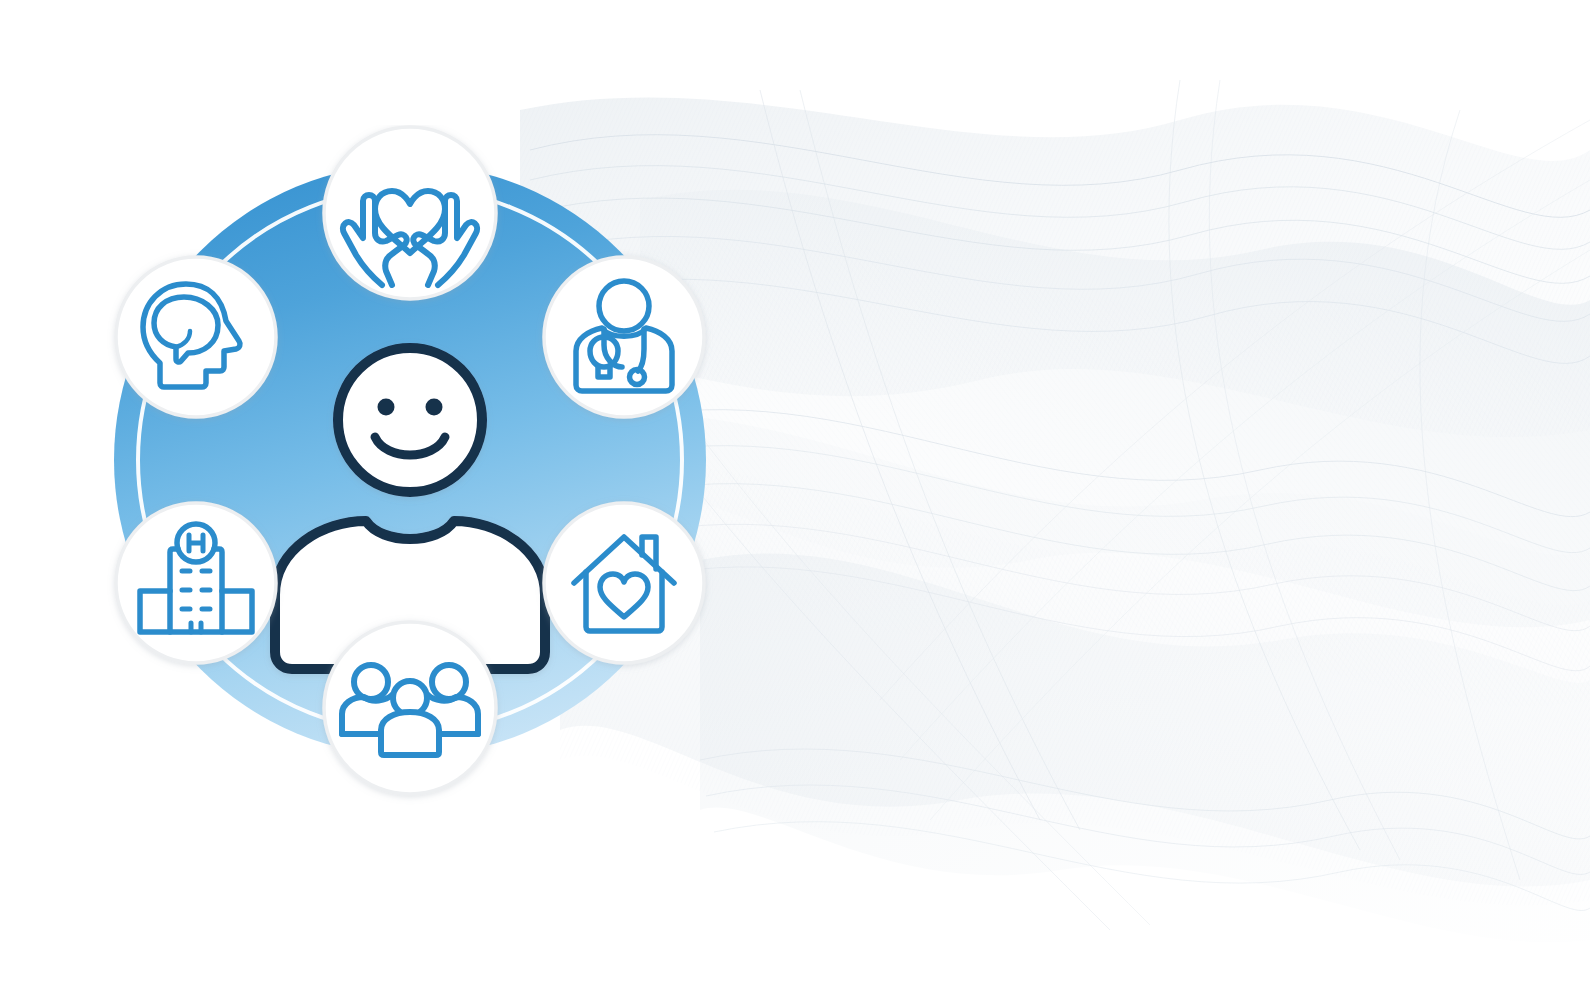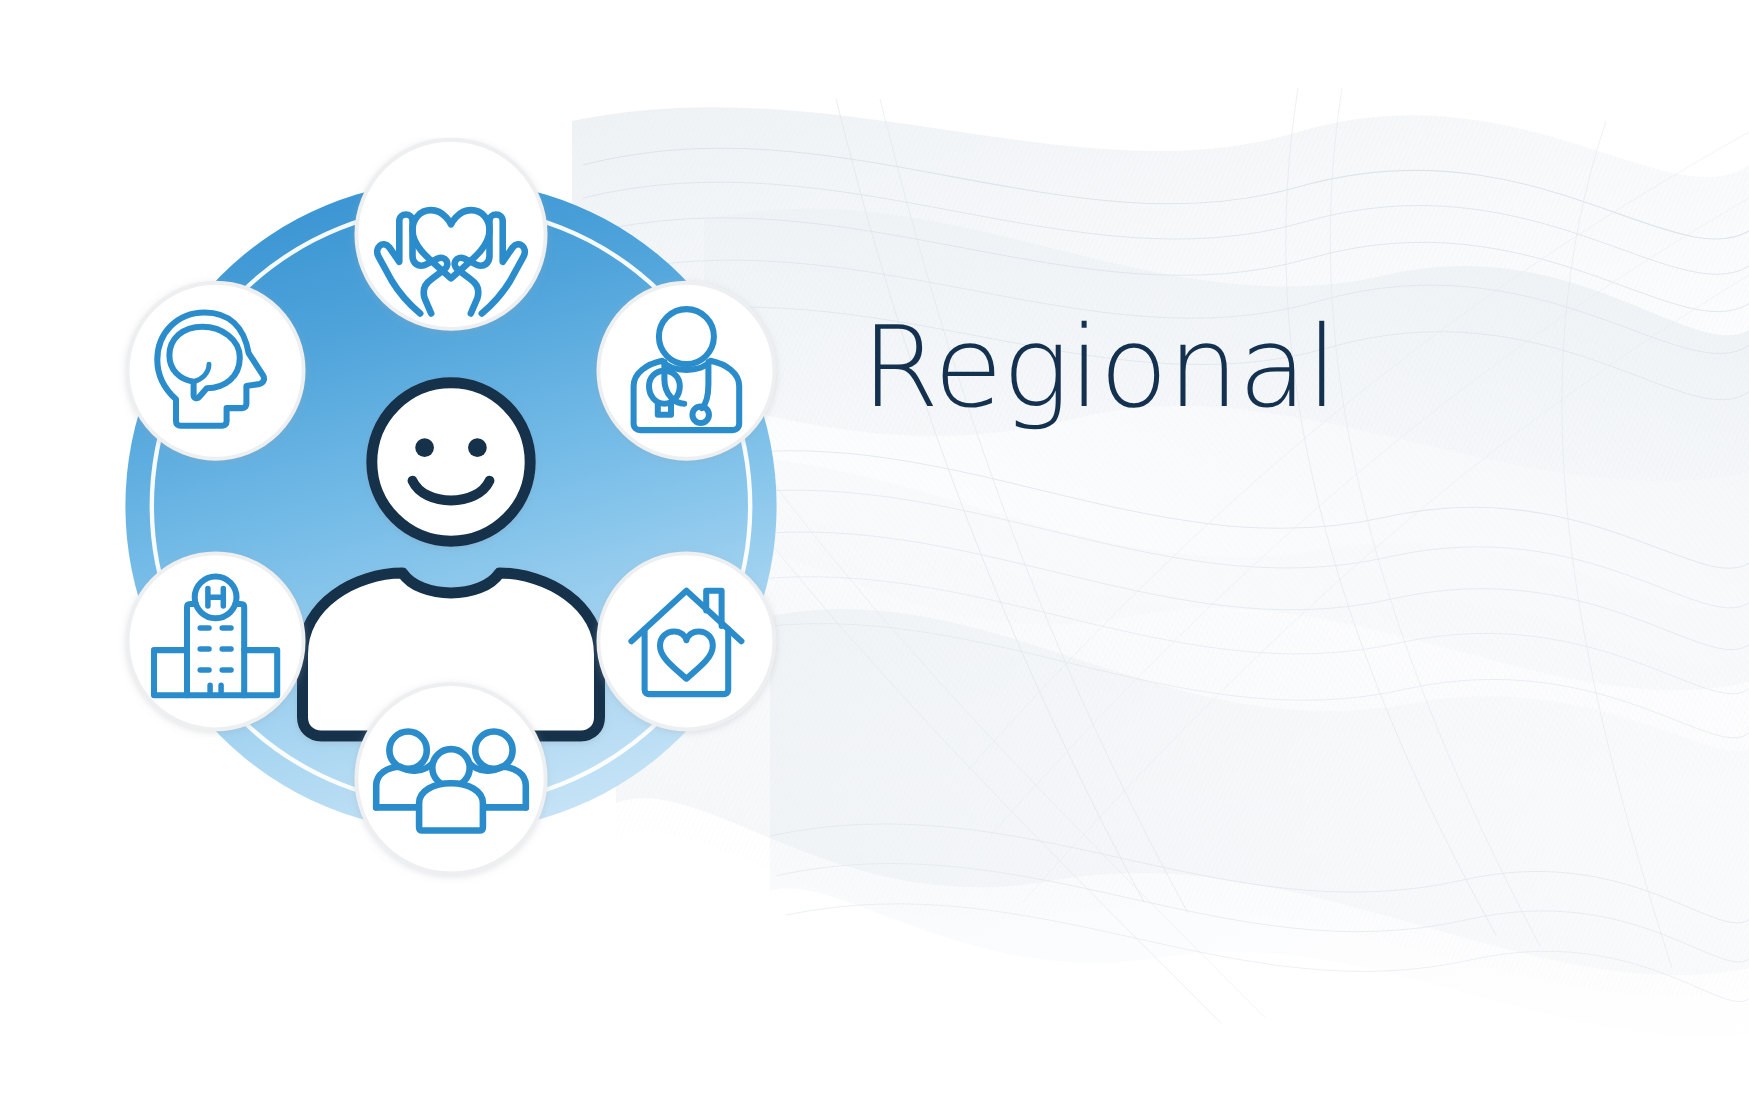--- a/index.html
+++ b/index.html
@@ -351,16 +351,15 @@
                  L-8 16
                  C8 16 22 6 22 -12
                  C22 -28 6 -40 -12 -40 Z"></path>
 
         <path d="M-20 10 C-12 8 -6 2 -6 -6" stroke-width="4.5"></path>
       </g>
     </g>
   </svg>
 
   <div id="headline">
-    <div class="hl-line light">Regional</div>
   </div>
 
 </div>
 
 </body></html>

